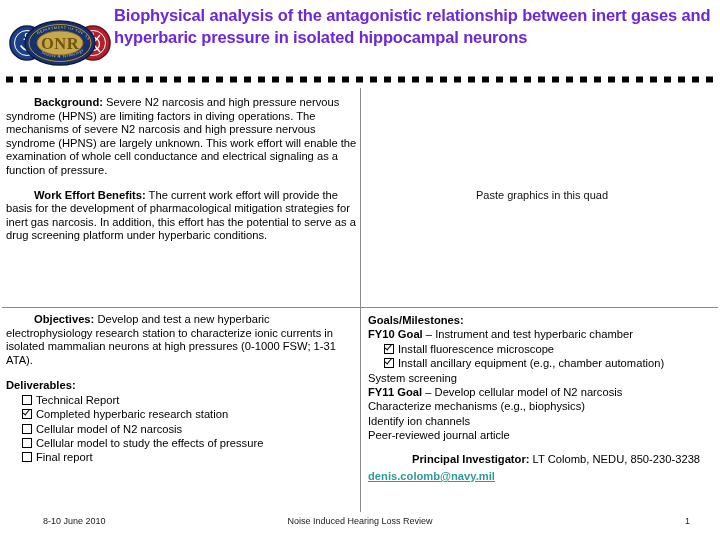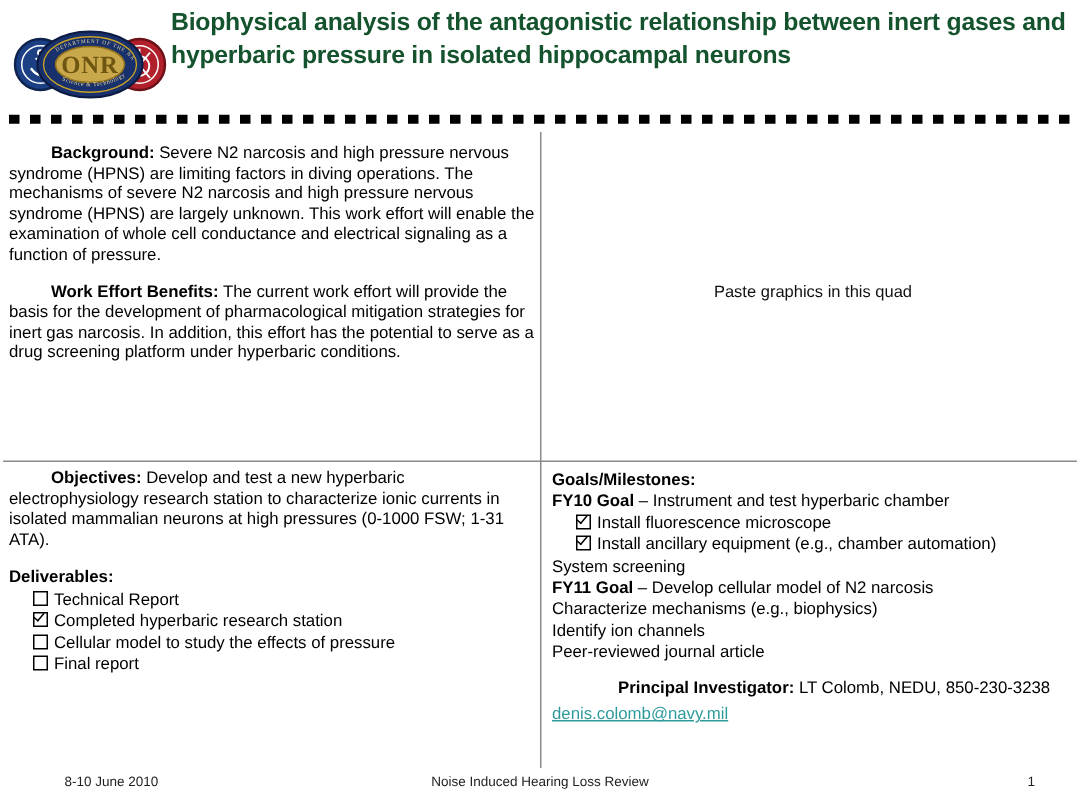--- a/index.html
+++ b/index.html
@@ -31,21 +31,21 @@
   .logo-svg { display: block; }
 
   .deck-title {
     position: absolute;
     left: 114px; top: 4px;
     width: 602px;
     font-size: 16.5px;
     font-weight: bold;
     line-height: 22px;
     letter-spacing: -0.15px;
-    color: #14532d;
+    color: #6d28d9;
   }
 
   .dot-rule {
     position: absolute;
     left: 4px; top: 76px;
     width: 712px;
     height: 7px;
   }
 
   
@@ -215,20 +215,21 @@
 <div class="quad quad-bl">
   <p class="para">
     <span class="lead">Objectives:</span><span> Develop and test a new hyperbaric electrophysiology research station to characterize ionic currents in isolated mammalian neurons at high pressures (0-1000 FSW; 1-31 ATA).</span>
   </p>
   <div class="tight">
     <span class="hdr">Deliverables:</span>
   </div>
   <ul class="cklist" id="deliverables-list">
       <li><span class="box"></span><span>Technical Report</span></li>
       <li><span class="box checked"></span><span>Completed hyperbaric research station</span></li>
+      <li><span class="box"></span><span>Cellular model of N2 narcosis</span></li>
       <li><span class="box"></span><span>Cellular model to study the effects of pressure</span></li>
       <li><span class="box"></span><span>Final report</span></li>
     </ul>
 </div>
 
 <div class="quad quad-br">
   <div class="tight">
     <span class="hdr">Goals/Milestones:</span>
   </div>
   <div class="tight">
@@ -244,20 +245,20 @@
   </div>
   <div id="fy11-plain">
       <div class="tight">Characterize mechanisms (e.g., biophysics)</div>
       <div class="tight">Identify ion channels</div>
       <div class="tight">Peer-reviewed journal article</div>
     </div>
 
   <div class="pi-line">
     <span class="hdr">Principal Investigator:</span><span> LT Colomb, NEDU,  850-230-3238</span>
   </div>
-  <a class="email" href="#" style="color: rgb(47, 154, 154);">denis.colomb@navy.mil</a>
+  <a class="email" href="#" style="color: rgb(47, 154, 154); font-weight: bold;">denis.colomb@navy.mil</a>
 </div>
 
 <div class="footer">
   <div class="f-left">8-10 June 2010</div>
   <div class="f-center">Noise Induced Hearing Loss Review</div>
   <div class="f-right">1</div>
 </div>
 
 </body></html>

